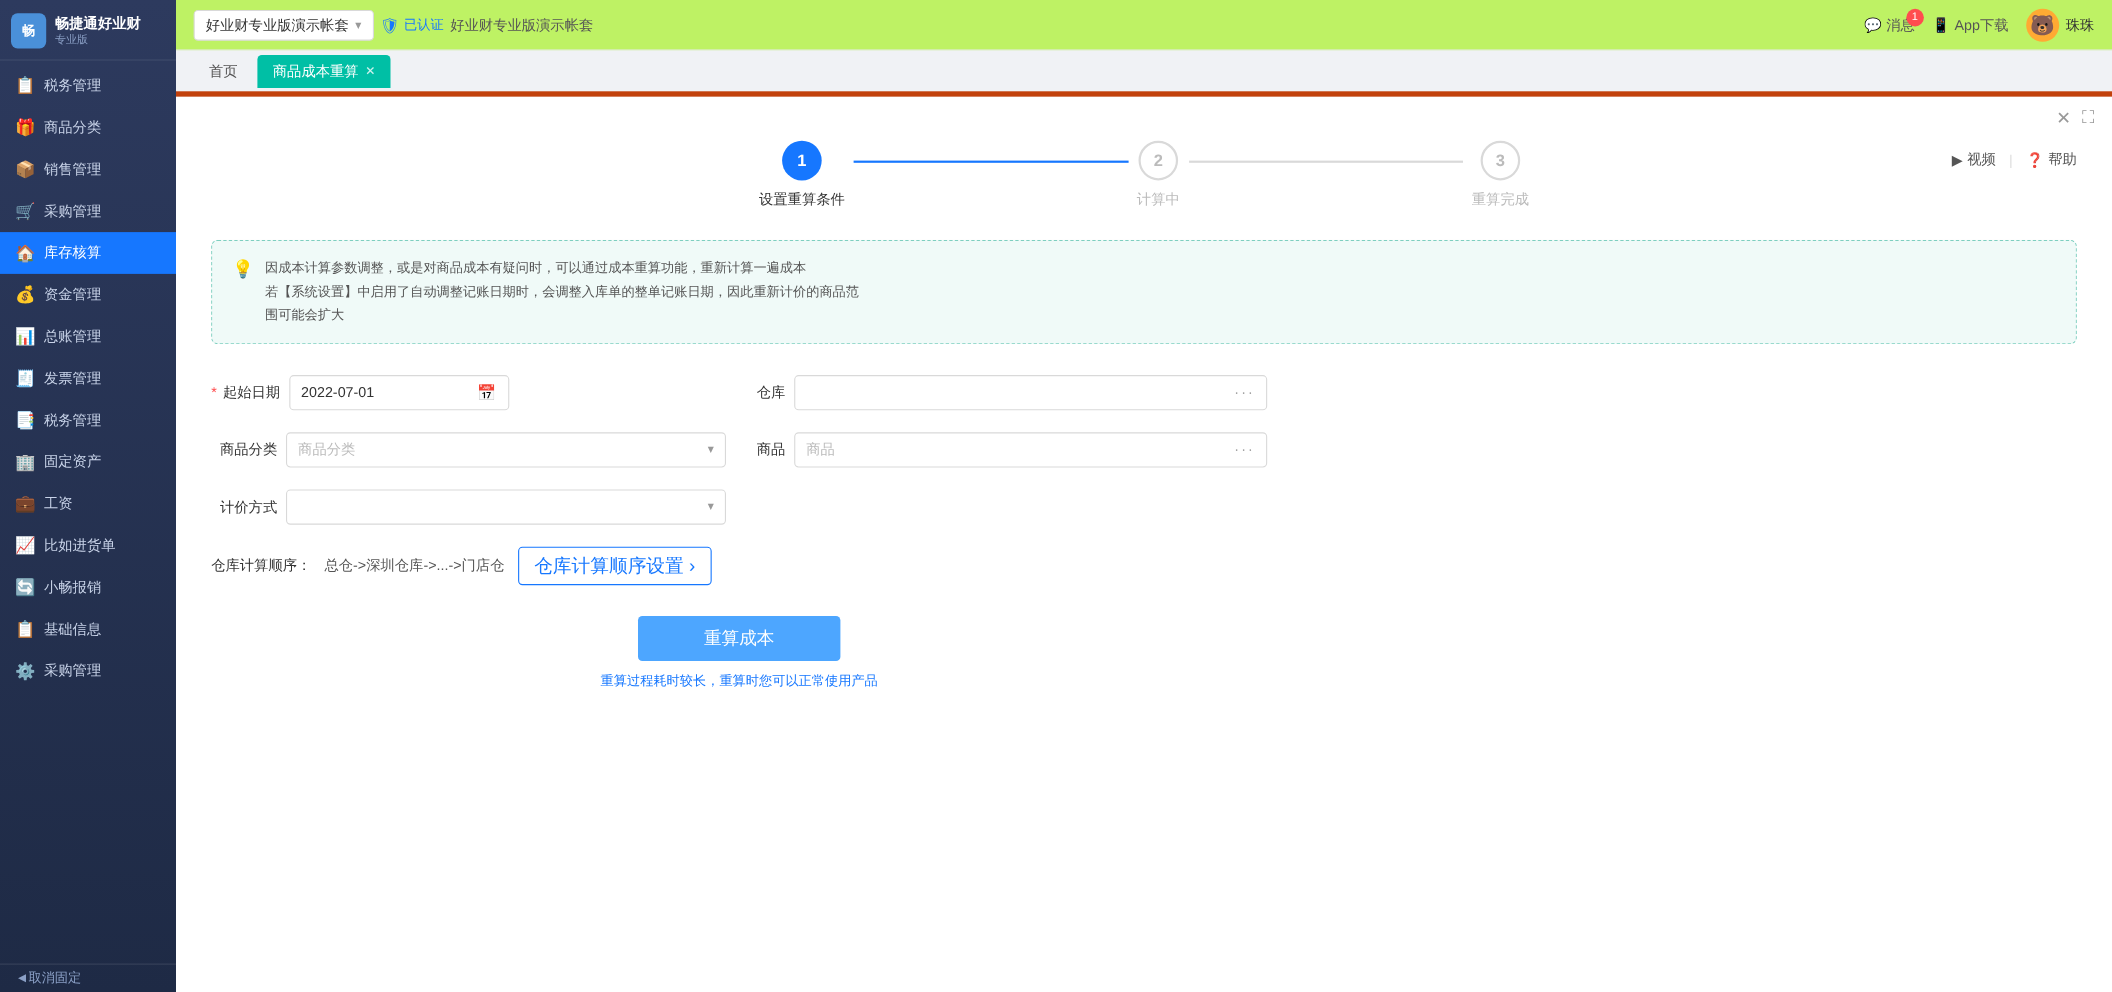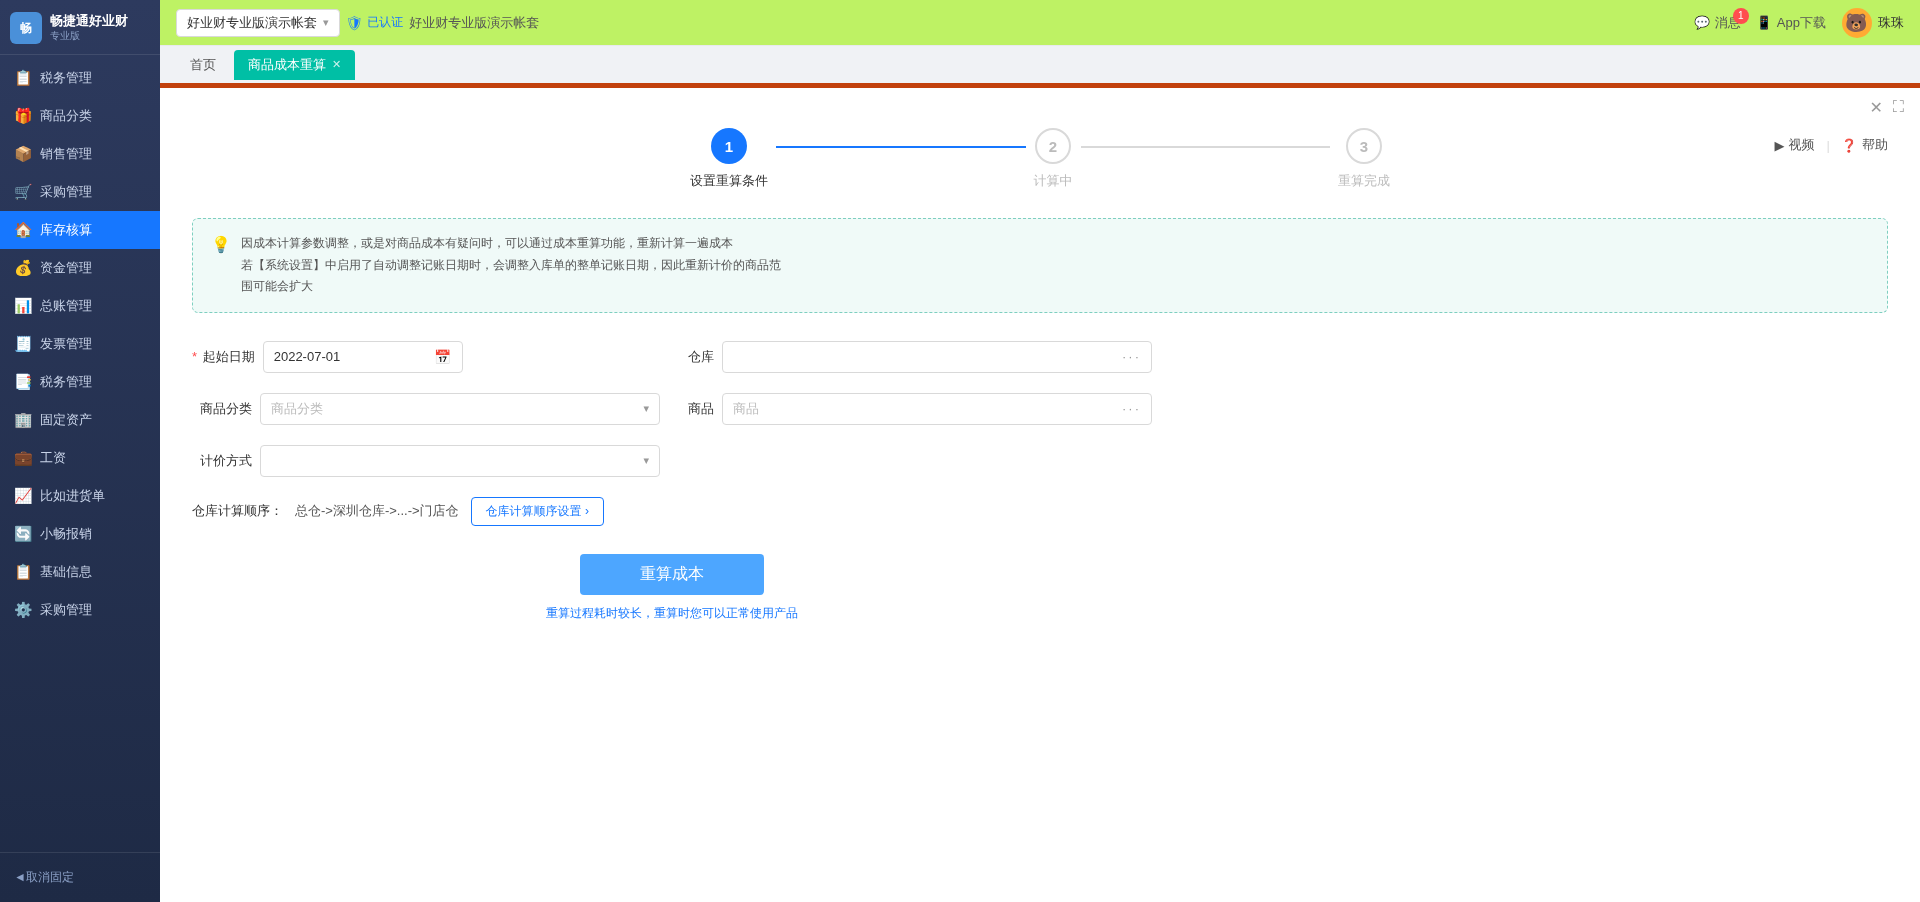--- a/index.html
+++ b/index.html
@@ -39,21 +39,21 @@
       display: flex; align-items: center; gap: 8px;
       padding: 10px 14px;
       cursor: pointer;
       color: #c8d3e8;
       font-size: 13px;
       transition: background 0.2s;
     }
     .sidebar-item.active { background: #1677ff; color: #fff; }
     .sidebar-item-icon { font-size: 15px; width: 18px; text-align: center; }
     .sidebar-footer {
-      padding: 16px 14px;
+      padding: 4px 14px;
       border-top: 1px solid rgba(255,255,255,0.1);
       color: #8a9fc5;
       font-size: 12px;
       display: flex; align-items: center; gap: 6px;
       cursor: pointer;
     }
 
     
     .main-area {
       flex: 1;
@@ -285,21 +285,21 @@
       margin-bottom: 28px;
     }
     .warehouse-label { font-size: 13px; color: #333; }
     .warehouse-value { font-size: 13px; color: #555; }
     .warehouse-btn {
       border: 1px solid #1677ff;
       color: #1677ff;
       background: #fff;
       border-radius: 4px;
       padding: 5px 14px;
-      font-size: 12px;
+      font-size: 17px;
       cursor: pointer;
       display: flex; align-items: center; gap: 4px;
       white-space: nowrap;
     }
 
     
     .recalc-section {
       display: flex; flex-direction: column; align-items: center;
       margin-top: 12px;
     }

